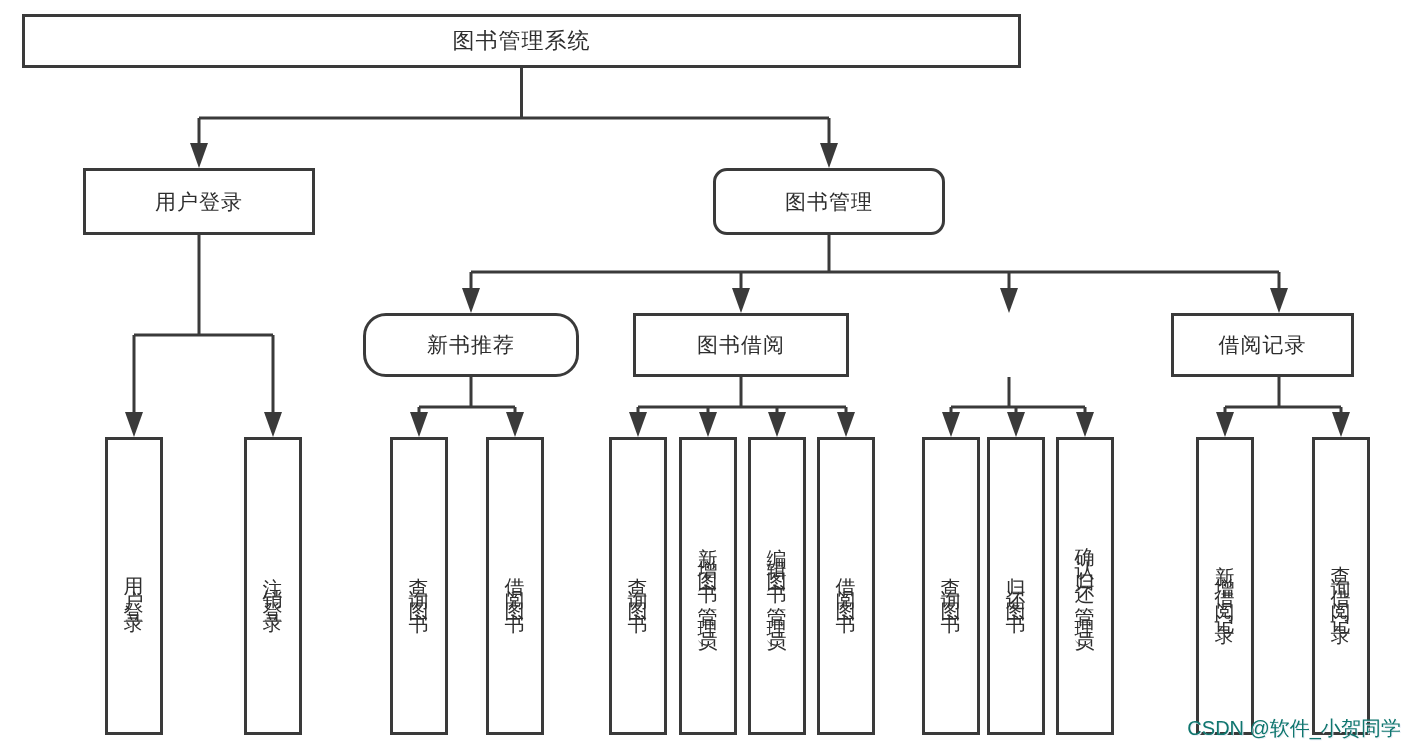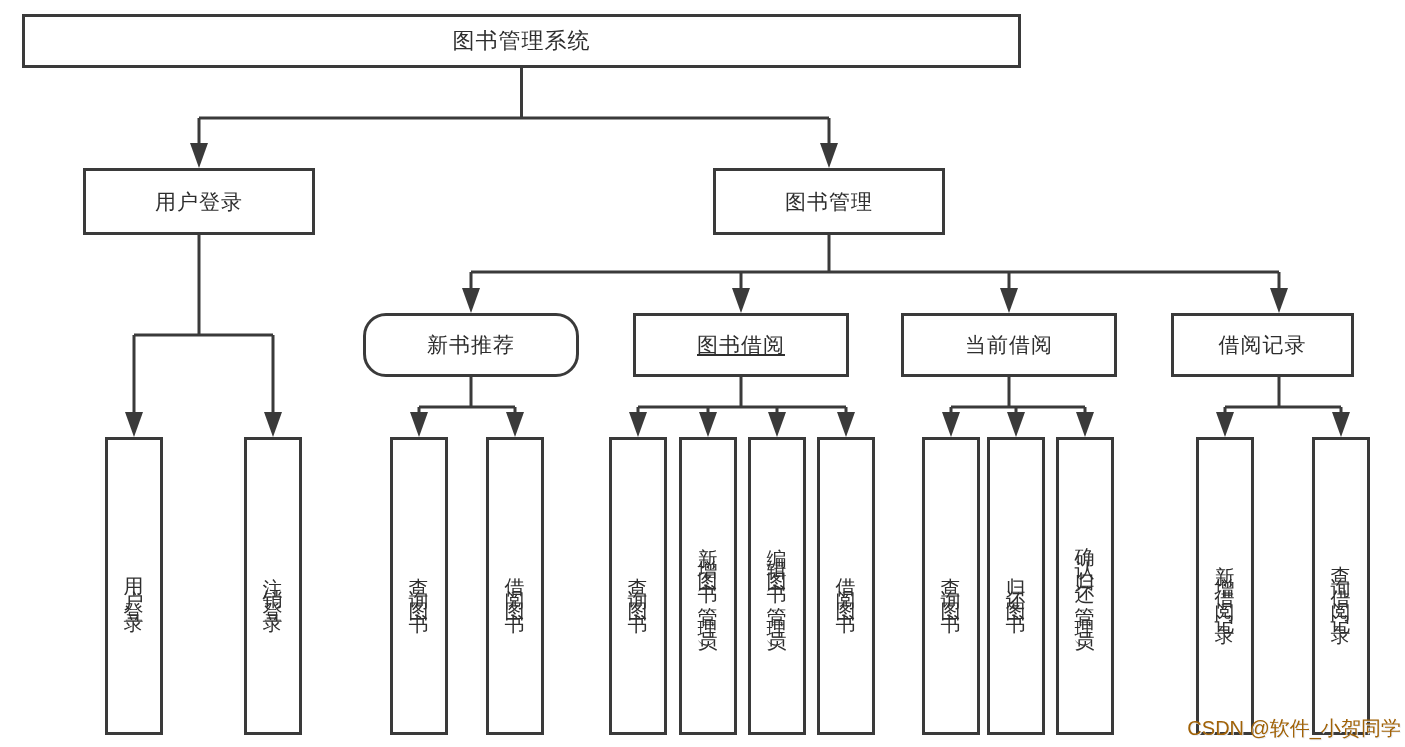--- a/index.html
+++ b/index.html
@@ -45,21 +45,21 @@
     font-size: 20px;
     letter-spacing: 12px;
     line-height: 1;
   }
   .watermark {
     position: absolute;
     right: 4px;
     bottom: 5px;
     z-index: 3;
     font-size: 20px;
-    color: #a16207;
+    color: #0f766e;
     text-shadow: 1px 1px 0 #e9eef6;
     white-space: nowrap;
   }
 </style>
 </head>
 <body>
 
 <div class="canvas">
 
   <svg class="connectors" width="1405" height="747" viewBox="0 0 1405 747">
@@ -105,25 +105,24 @@
       <polygon points="1076,412 1094,412 1085,437"></polygon>
 
       <polygon points="1216,412 1234,412 1225,437"></polygon>
       <polygon points="1332,412 1350,412 1341,437"></polygon>
     </g>
   </svg>
 
   <div class="node root h" style="left:22px; top:14px; width:999px; height:54px;">图书管理系统</div>
 
   <div class="node h" style="left:83px; top:168px; width:232px; height:67px;">用户登录</div>
-  <div class="node h" style="left:713px; top:168px; width:232px; height:67px;">图书管理</div>
+  <div class="node h" style="left:713px; top:168px; width:232px; height:67px;border-radius:14px;">图书管理</div>
 
   <div class="node h" style="left:363px; top:313px; width:216px; height:64px;border-radius:23px;">新书推荐</div>
-  <div class="node h" style="left:633px; top:313px; width:216px; height:64px;text-decoration:underline;">图书借阅</div>
-  <div class="node h" style="left:901px; top:313px; width:216px; height:64px;">当前借阅</div>
+  <div class="node h" style="left:633px; top:313px; width:216px; height:64px;">图书借阅</div>
   <div class="node h" style="left:1171px; top:313px; width:183px; height:64px;">借阅记录</div>
 
   <div class="node leaf" style="left:105px; top:437px; width:58px; height:298px;">用户登录</div>
   <div class="node leaf" style="left:244px; top:437px; width:58px; height:298px;">注销登录</div>
 
   <div class="node leaf" style="left:390px; top:437px; width:58px; height:298px;">查询图书</div>
   <div class="node leaf" style="left:486px; top:437px; width:58px; height:298px;">借阅图书</div>
 
   <div class="node leaf" style="left:609px; top:437px; width:58px; height:298px;">查询图书</div>
   <div class="node leaf" style="left:679px; top:437px; width:58px; height:298px;">新增图书（管理员）</div>

